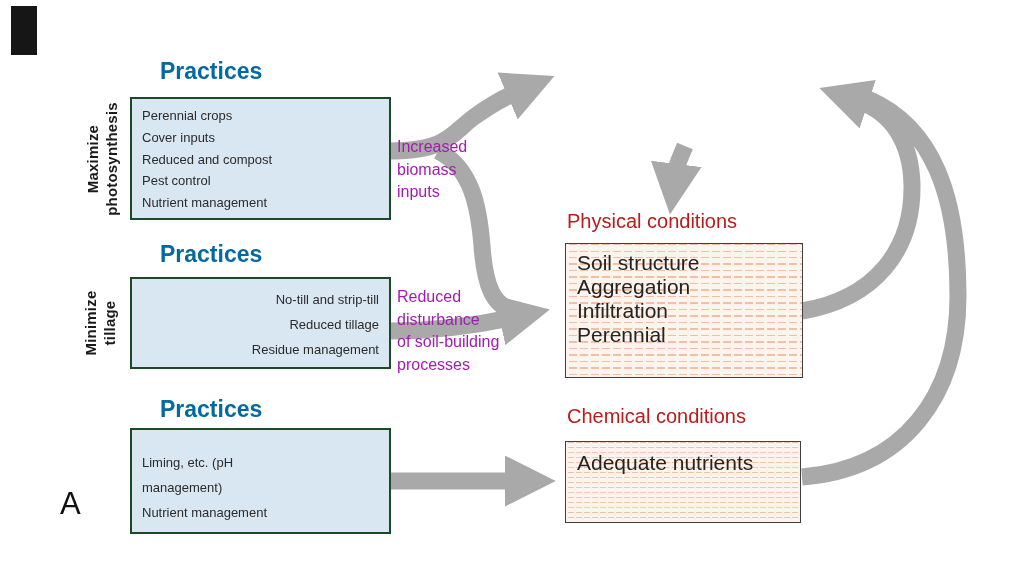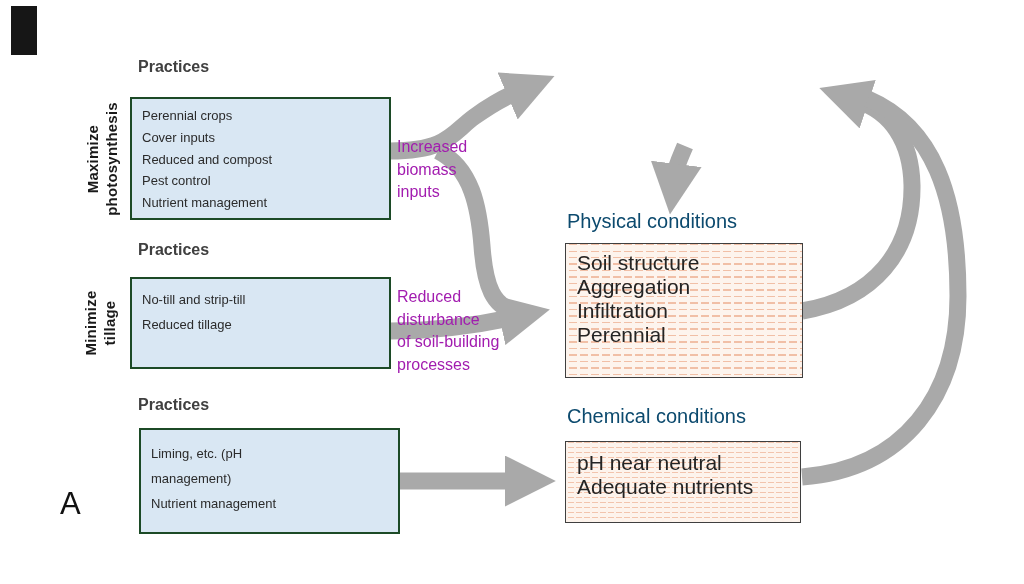--- a/index.html
+++ b/index.html
@@ -2,51 +2,51 @@
 <html><head>
 <meta charset="utf-8">
 <style>
   html,body{margin:0;padding:0;background:#ffffff;}
   .canvas{
     position:relative;width:1024px;height:584px;background:#ffffff;overflow:hidden;
     font-family:"Liberation Sans","DejaVu Sans",sans-serif;color:#1f1f1f;
   }
   .abs{position:absolute;}
   .corner-mark{left:11px;top:6px;width:26px;height:49px;background:#161616;}
-  .heading{font-weight:bold;font-size:16px;color:#404040;}
+  .heading{font-weight:bold;font-size:23px;color:#0369a1;margin-left:22px;}
   .h1{left:138px;top:58px;}
   .h2{left:138px;top:241px;}
   .h3{left:138px;top:396px;}
   .pbox{
     background:#d9e7f3;border:2px solid #1c4a26;box-sizing:border-box;
     font-size:13px;color:#2b2b2b;padding:6px 10px;
   }
   .box1{left:130px;top:97px;width:261px;height:123px;line-height:21.8px;}
-  .box2{left:130px;top:277px;width:261px;height:92px;line-height:25px;padding-top:8px;}
-  .box3{left:139px;top:428px;width:261px;height:106px;line-height:25px;padding-top:11px;}
+  .box2{left:130px;top:277px;width:261px;height:92px;line-height:25px;padding-top:8px;text-align:right;}
+  .box3{left:130px;top:428px;width:261px;height:106px;line-height:25px;padding-top:20px;}
   .sidewrap{display:flex;align-items:center;justify-content:center;}
   .sw1{left:78px;top:97px;width:48px;height:123px;}
   .sw2{left:78px;top:277px;width:44px;height:92px;}
   .sidelabel{
     transform:rotate(-90deg);font-weight:bold;font-size:15px;line-height:19px;
     text-align:center;white-space:nowrap;color:#1a1a1a;letter-spacing:.2px;
   }
   .flowlabel{font-size:16px;line-height:22.5px;color:#a21caf;}
   .fl1{left:397px;top:136px;}
   .fl2{left:397px;top:286px;}
   .node-ellipse{
     left:564px;top:41px;width:240px;height:95px;border-radius:50%;
     border:1.5px solid #4a4a4a;box-sizing:border-box;
     display:flex;align-items:center;justify-content:center;
     font-size:22px;color:#111;
     background-color:#fdf1e9;
     background-image:radial-gradient(#efab87 1.1px, rgba(0,0,0,0) 1.2px);
     background-size:6px 6px;
   }
-  .cond-title{font-size:20px;color:#0c4a6e;}
+  .cond-title{font-size:20px;color:#b91c1c;}
   .ct1{left:567px;top:210px;}
   .ct2{left:567px;top:405px;}
   .cond-box{
     border:1.5px solid #3f3f3f;box-sizing:border-box;font-size:21px;color:#242424;
     padding:7px 11px;background-color:#fdf4ed;
   }
   .phys{
     left:565px;top:243px;width:238px;height:135px;line-height:24px;
     background-image:
       repeating-linear-gradient(90deg,#fdf4ed 0 3px, rgba(0,0,0,0) 3px 11px),
@@ -102,20 +102,21 @@
   <div class="abs heading h2">Practices</div>
   <div class="abs sidewrap sw2">
     <div class="sidelabel">
       <div>Minimize</div>
       <div>tillage</div>
     </div>
   </div>
   <div class="abs pbox box2">
     <div>No-till and strip-till</div>
     <div>Reduced tillage</div>
+    <div>Residue management</div>
   </div>
 
   <div class="abs heading h3">Practices</div>
   <div class="abs pbox box3">
     <div>Liming, etc. (pH</div>
     <div>management)</div>
     <div>Nutrient management</div>
   </div>
 
   <div class="abs flowlabel fl1">
@@ -134,19 +135,18 @@
   <div class="abs cond-title ct1">Physical conditions</div>
   <div class="abs cond-box phys">
     <div>Soil structure</div>
     <div>Aggregation</div>
     <div>Infiltration</div>
     <div>Perennial</div>
   </div>
 
   <div class="abs cond-title ct2">Chemical conditions</div>
   <div class="abs cond-box chem">
-    <div>pH near neutral</div>
     <div>Adequate nutrients</div>
   </div>
 
   <div class="abs figure-label">A</div>
 
 </div>
 
 </body></html>

